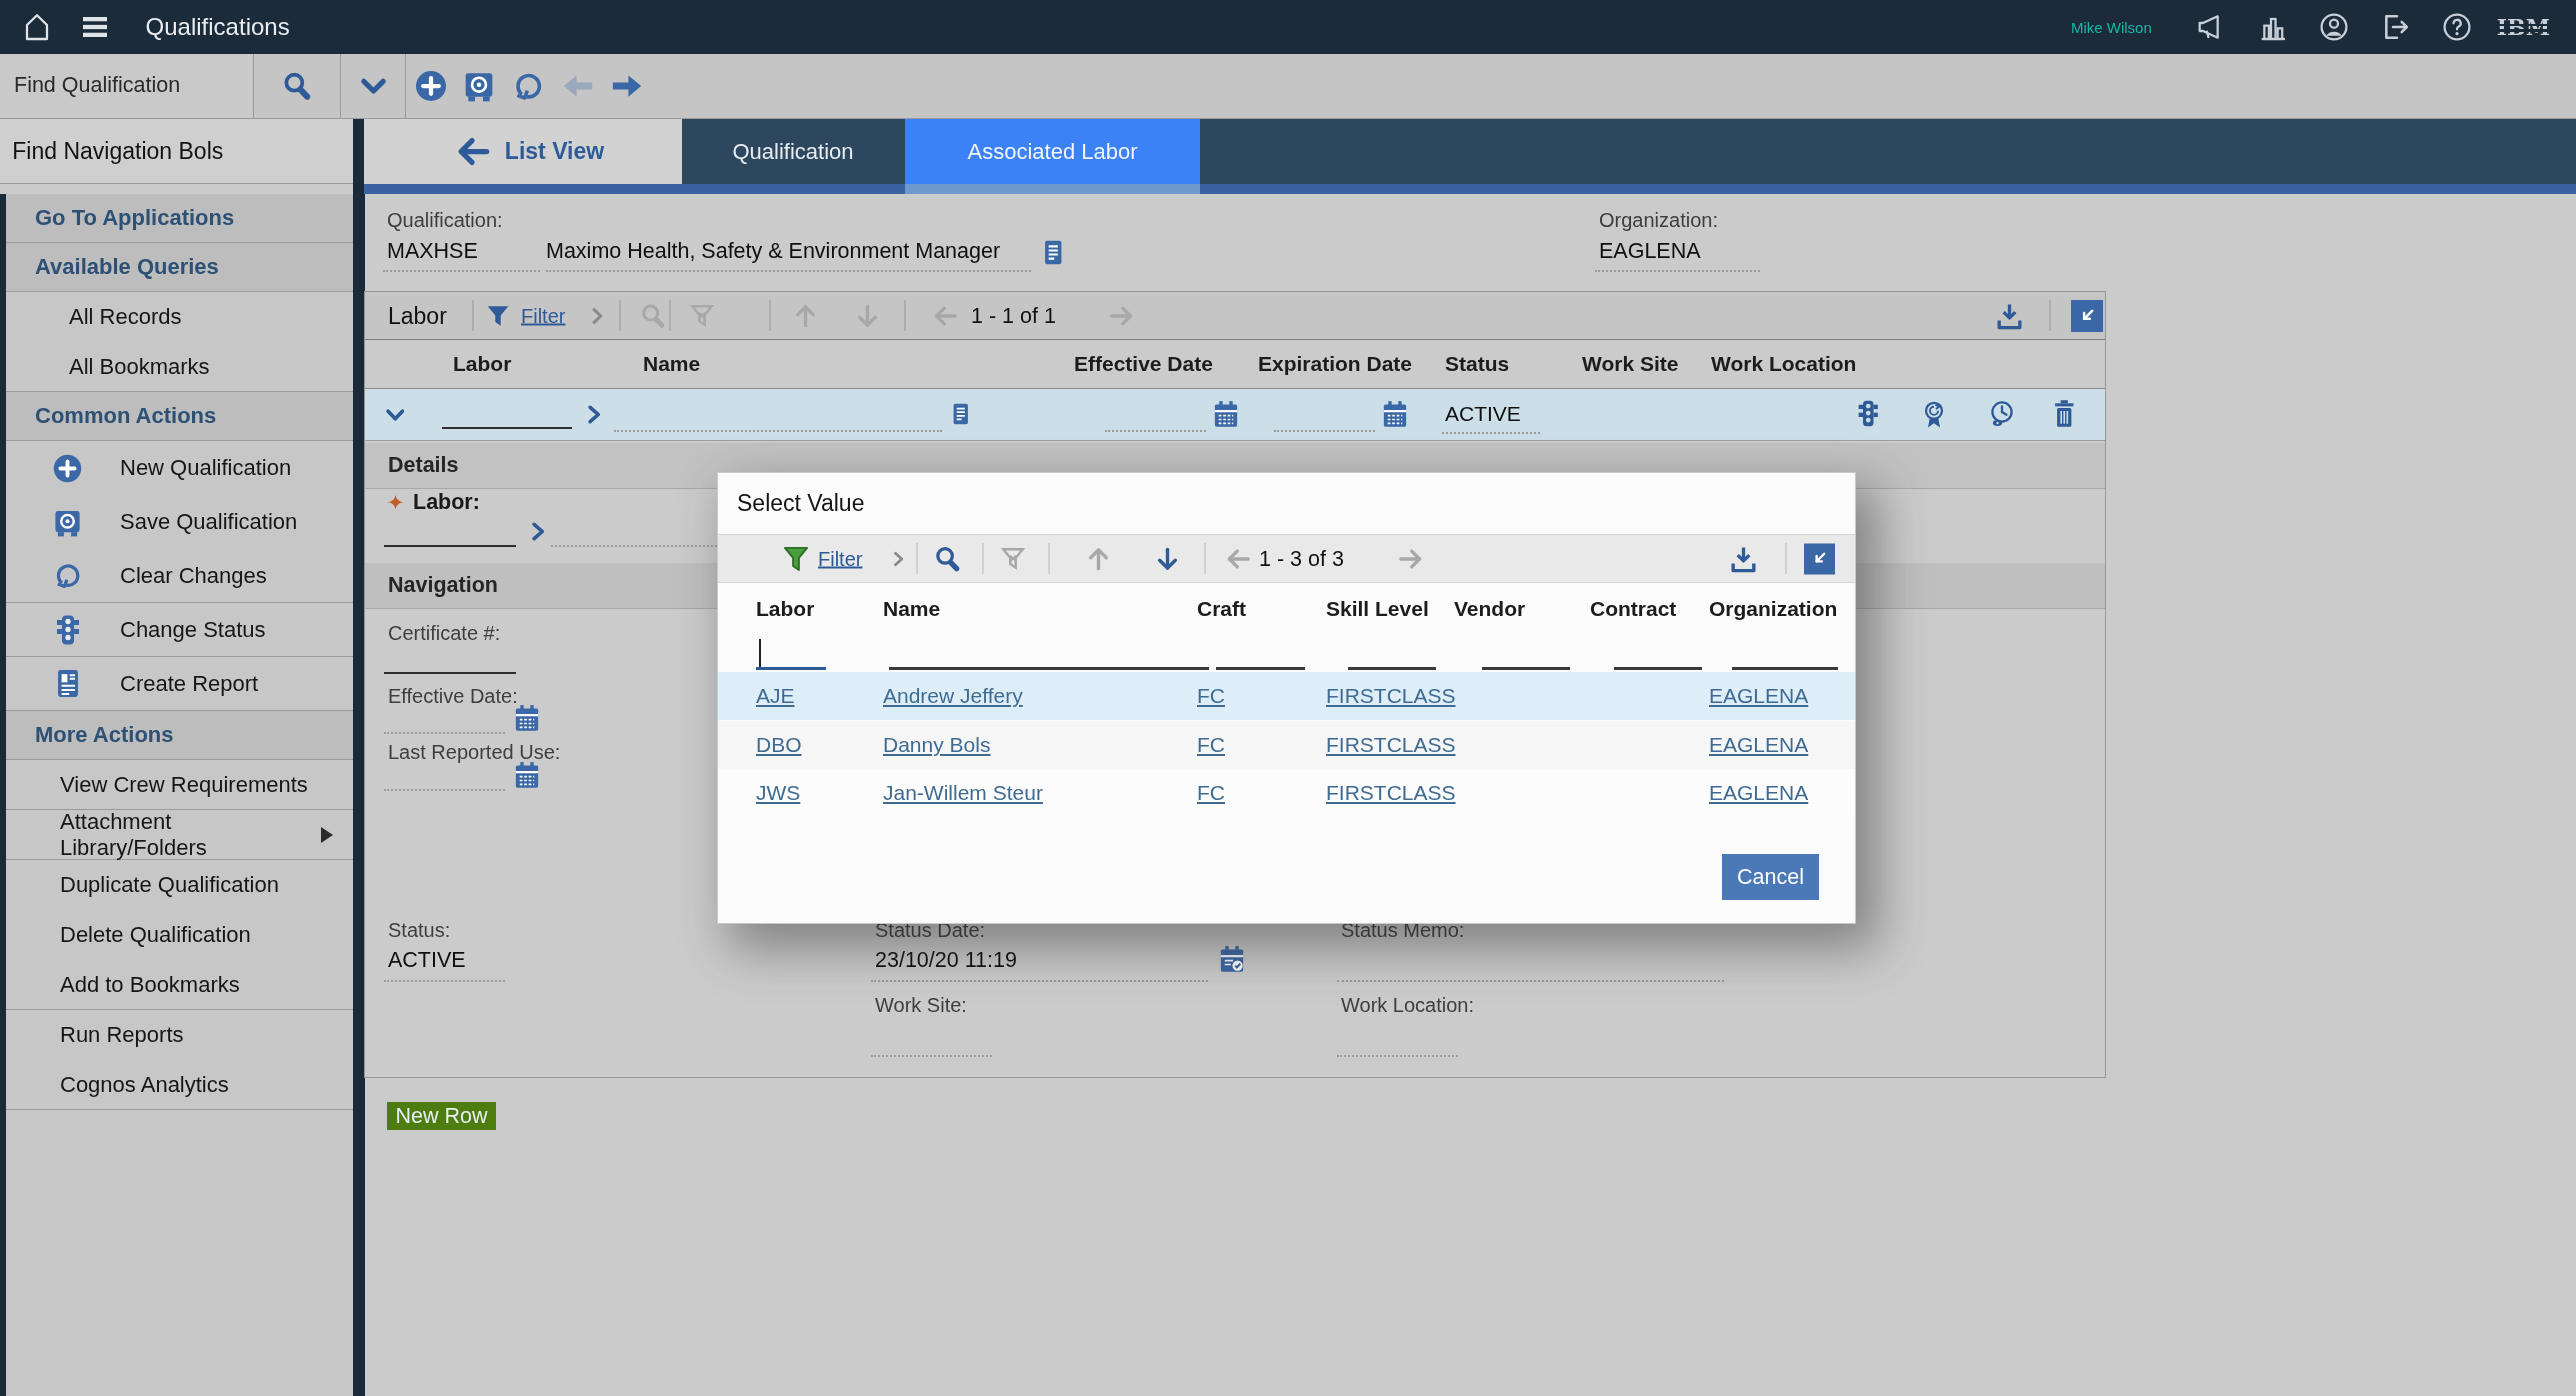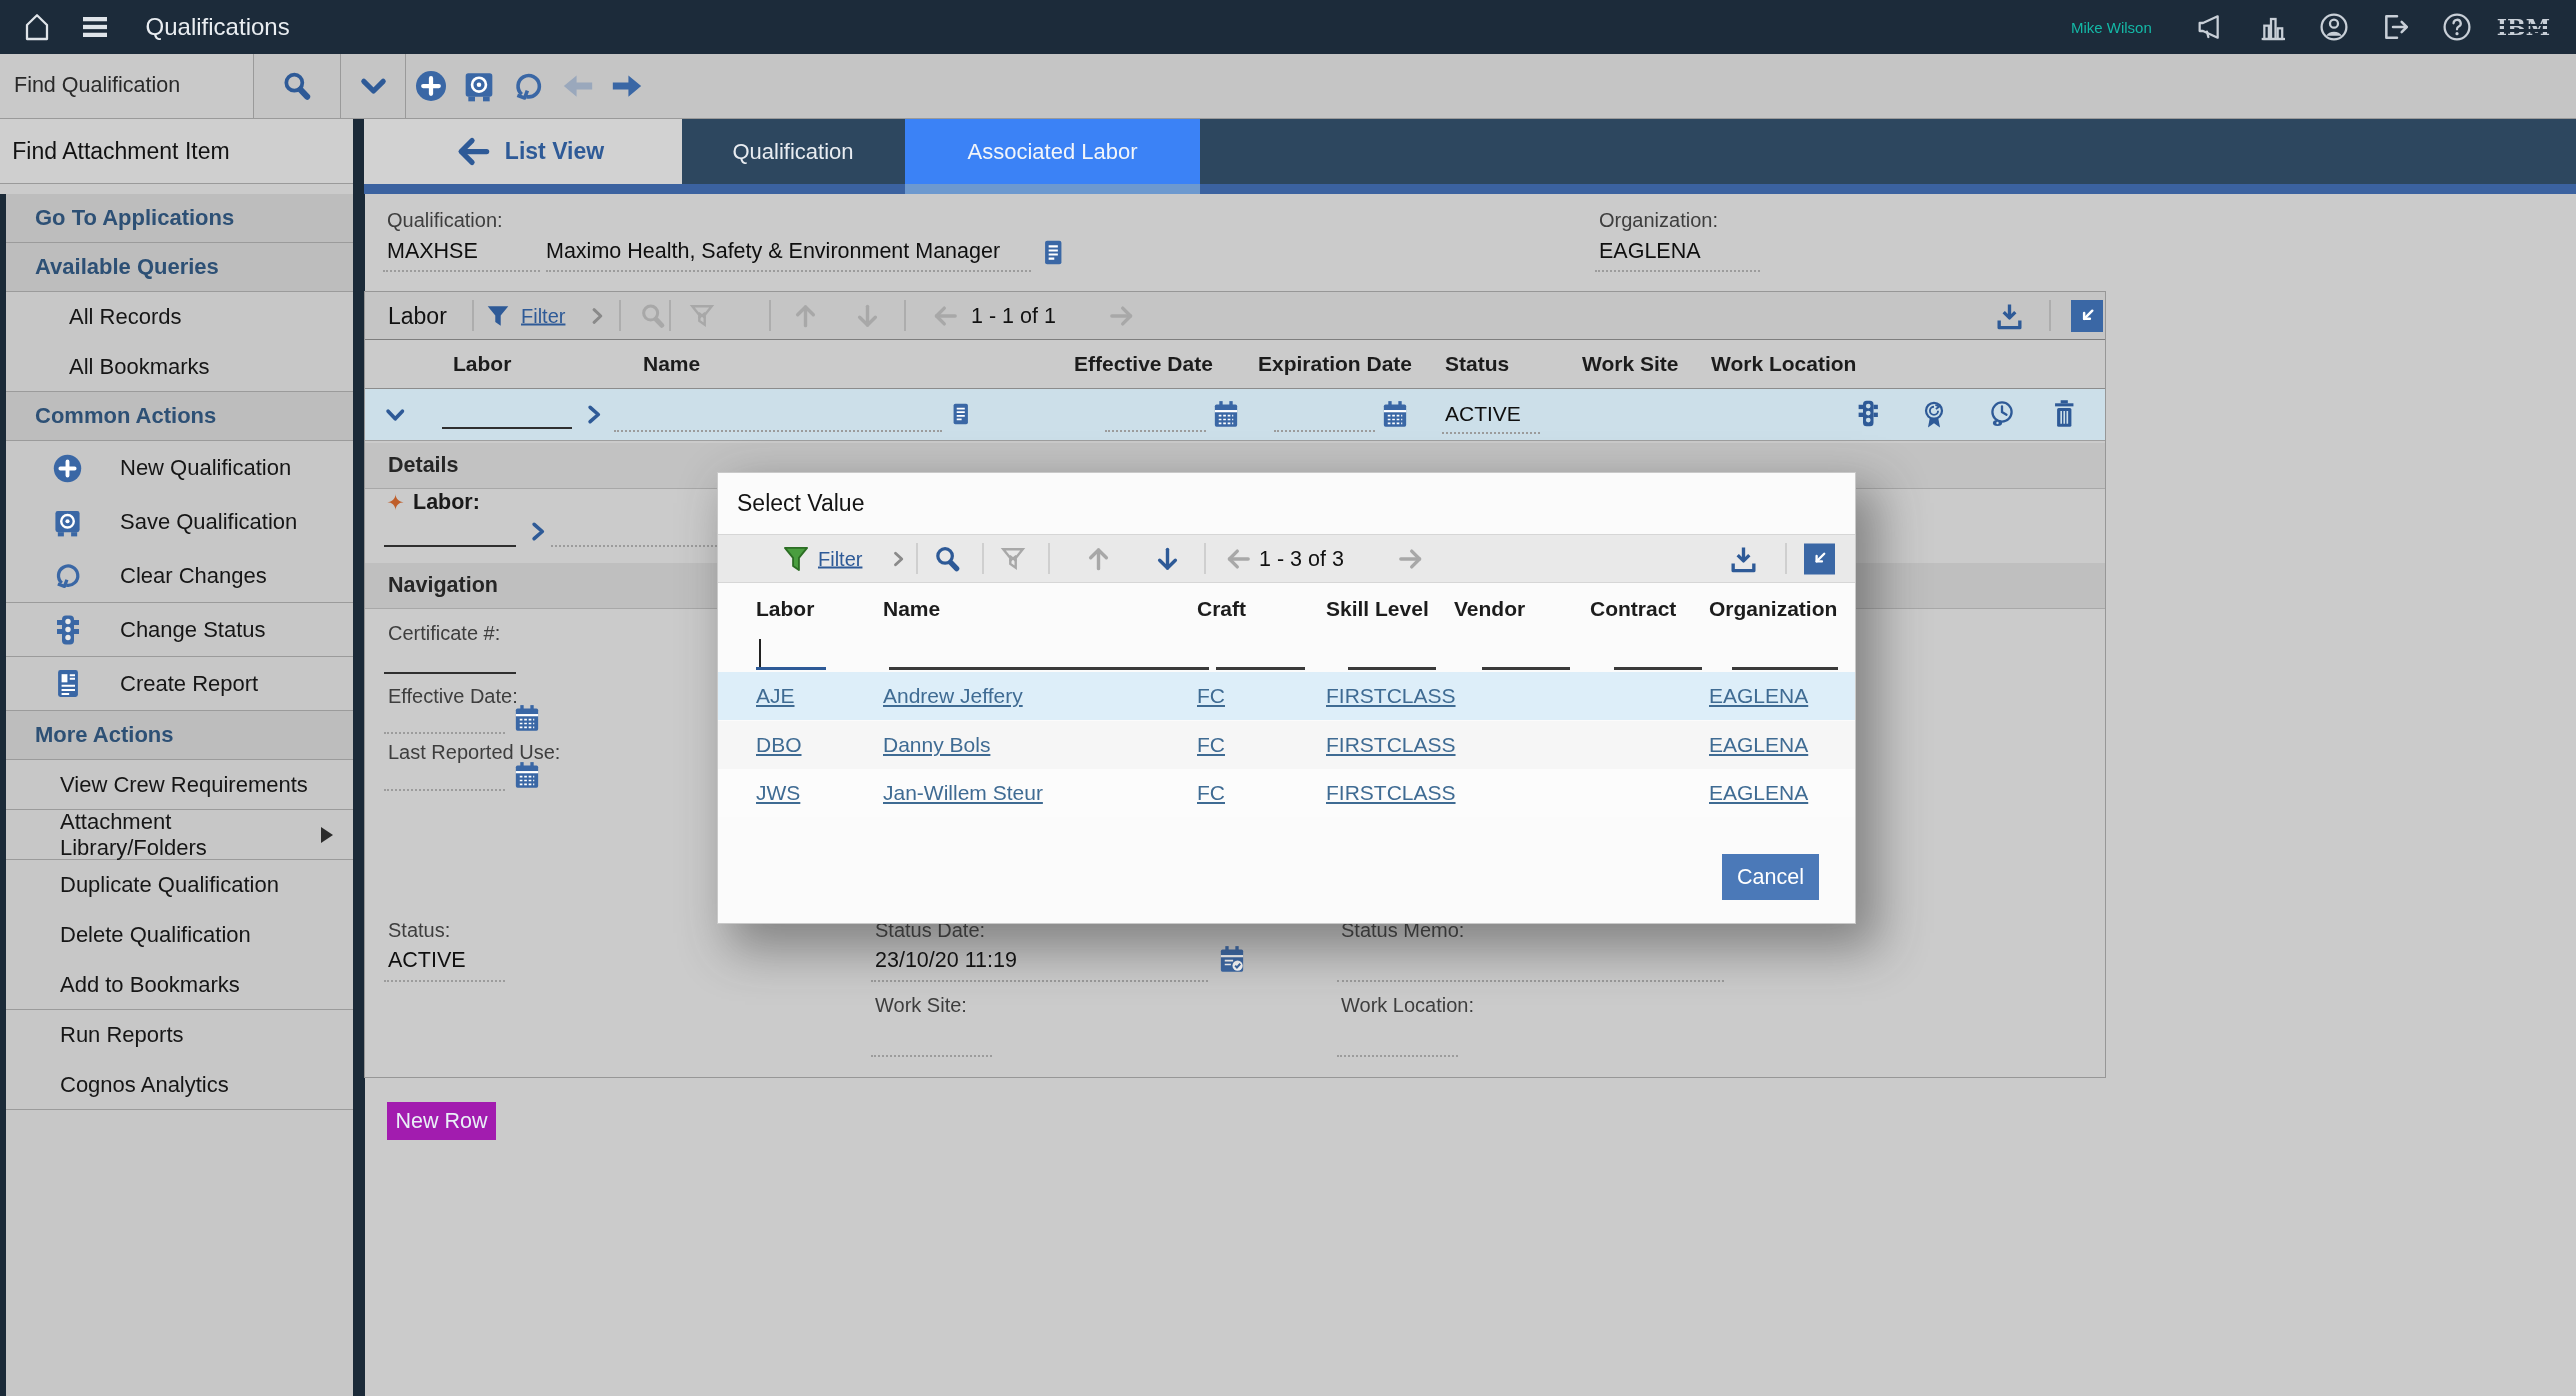--- a/index.html
+++ b/index.html
@@ -74,21 +74,21 @@
   .ltoolbar{position:absolute;left:0;top:0;width:100%;height:48px;background:#c5c5c5;
     border-bottom:1.5px solid #7e7e7e;box-sizing:border-box;}
   .lcols{position:absolute;left:0;top:48px;width:100%;height:49px;background:#cbcbcb;
     border-bottom:1.5px solid #8c8c8c;box-sizing:border-box;}
   .lrow{position:absolute;left:0;top:97px;width:100%;height:52px;background:#ccdfe9;
     border-bottom:1.5px solid #9f9f9f;box-sizing:border-box;}
   .dbar{position:absolute;width:100%;height:46px;display:flex;align-items:center;
     border-bottom:1.5px solid #a8a8a8;box-sizing:border-box;}
   .dbar span{font-size:21.5px;font-weight:700;color:#262626;margin-left:23px;}
 
-  .newrow{position:absolute;left:387px;top:1102px;width:109px;height:38px;background:#a21caf;
+  .newrow{position:absolute;left:387px;top:1102px;width:109px;height:28px;background:#4d7c0f;
     color:#e9eff7;font-size:21.5px;border:none;font-family:inherit;cursor:pointer;}
 
   
   .modal{position:absolute;left:717px;top:472px;width:1139px;height:452px;background:#fbfbfb;
     border:0.8px solid #c9c9c9;box-shadow:17px 20px 46px 4.6px rgba(45,45,45,.45);box-sizing:border-box;}
   .mtitle{position:absolute;left:19px;top:17px;font-size:23px;color:#141414;}
   .mtoolbar{position:absolute;left:0;top:61px;width:100%;height:49px;background:#e9e9e9;
     border-top:1.5px solid #d6d6d6;border-bottom:1.5px solid #d6d6d6;box-sizing:border-box;}
   .mrow{position:absolute;left:0;width:100%;height:48px;}
   .caret{position:absolute;width:2.3px;height:28px;background:#222;}
@@ -226,21 +226,21 @@
     <span class="tbi ico" style="left:610px;color:#3a67a5;">
       <span class="ico">
         <svg width="34" height="34" viewBox="0 0 24 24">
             <path d="M2 9.5 H13 V4.5 L22 12 L13 19.5 V14.5 H2 Z" fill="currentColor"></path>
           </svg>
       </span>
     </span>
   </div>
 
   <div class="navcell">
-    <span>Find Attachment Item</span>
+    <span>Find Navigation Bols</span>
   </div>
   <div class="vstrip"></div>
   <div class="tabsbg"></div>
   <div class="tab tab-listview">
     <span class="ico" style="color:#2e5a97">
       <svg width="35" height="35" viewBox="0 0 24 24" fill="none" stroke="currentColor" stroke-width="3.6" stroke-linecap="round" stroke-linejoin="round">
           <path d="M11 4.5 L3.5 12 L11 19.5"></path>
           <path d="M4 12 H21"></path>
         </svg>
     </span>

